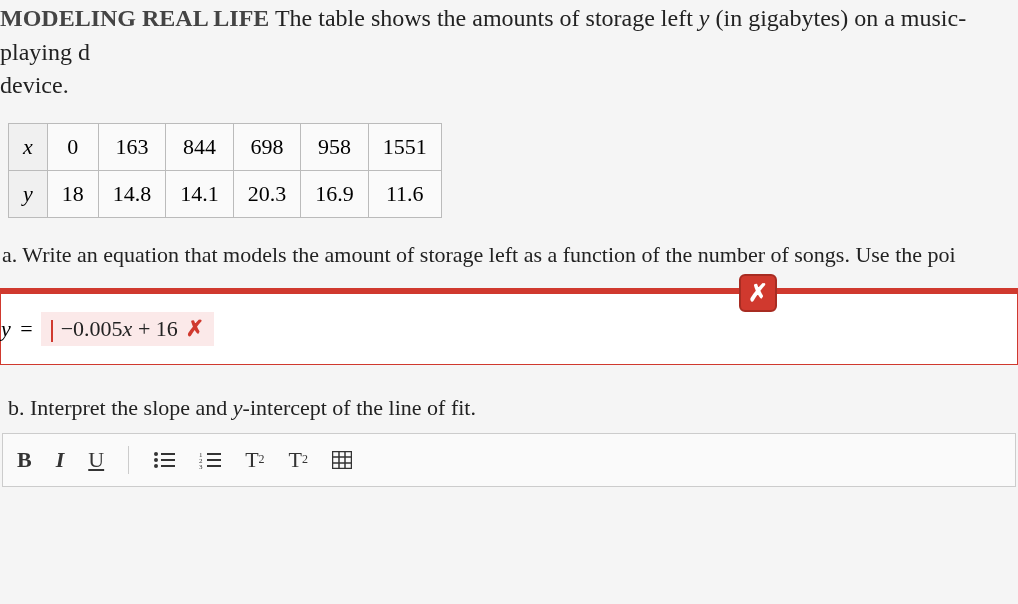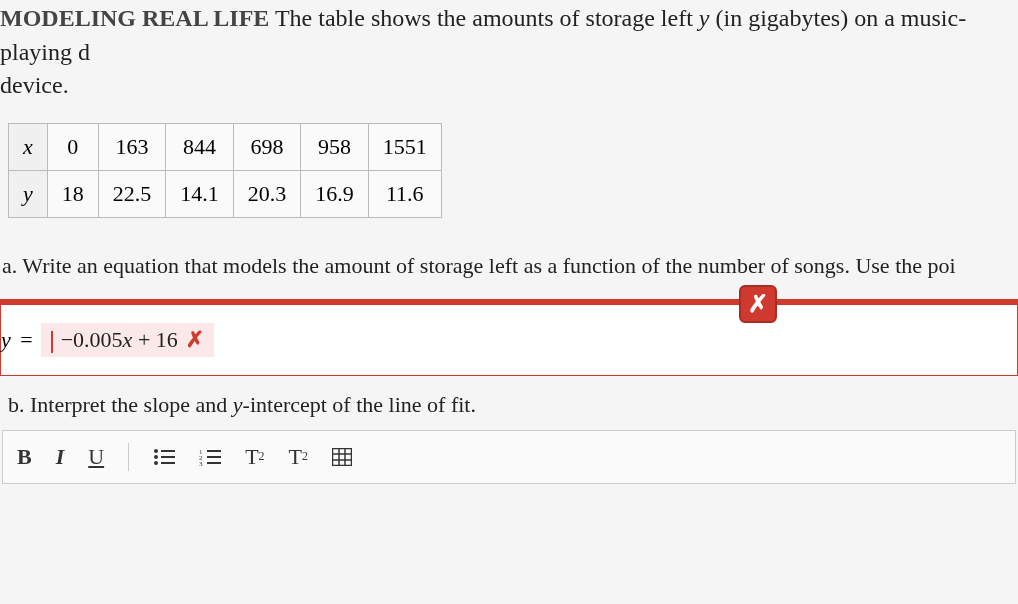--- a/index.html
+++ b/index.html
@@ -40,21 +40,21 @@
       text-align: center;
       background: #fafafa;
     }
     .data-table td.header-cell {
       font-style: italic;
       background: #f0f0f0;
     }
     .question-a {
       font-size: 22px;
       color: #222;
-      margin: 35px 0 20px 2px;
+      margin: 24px 0 20px 2px;
     }
     .answer-box {
       margin: 18px 0 0 0;
       position: relative;
       border: 1px solid #d0392e;
       border-top: 6px solid #d0392e;
       background: #fff;
       padding: 18px 10px 18px 0;
     }
     .feedback-x {
@@ -106,21 +106,21 @@
       font-style: italic;
     }
     .wrong-x {
       color: #d0392e;
       font-weight: bold;
       font-size: 22px;
     }
     .question-b {
       font-size: 22px;
       color: #222;
-      margin: 16px 0 12px 8px;
+      margin: 30px 0 12px 8px;
     }
     .toolbar {
       margin: 8px 2px 0 2px;
       border: 1px solid #ccc;
       background: #fafafa;
       height: 54px;
       display: flex;
       align-items: center;
       padding: 0 14px;
       gap: 24px;
@@ -162,21 +162,21 @@
     <td>0</td>
     <td>163</td>
     <td>844</td>
     <td>698</td>
     <td>958</td>
     <td>1551</td>
   </tr>
   <tr>
     <td class="header-cell">y</td>
     <td>18</td>
-    <td>22.5</td>
+    <td>14.8</td>
     <td>14.1</td>
     <td>20.3</td>
     <td>16.9</td>
     <td>11.6</td>
   </tr>
 </tbody>
   </table>
 
 <div class="question-a">a. Write an equation that models the amount of storage left as a function of the number of songs. Use the poi</div>
 

